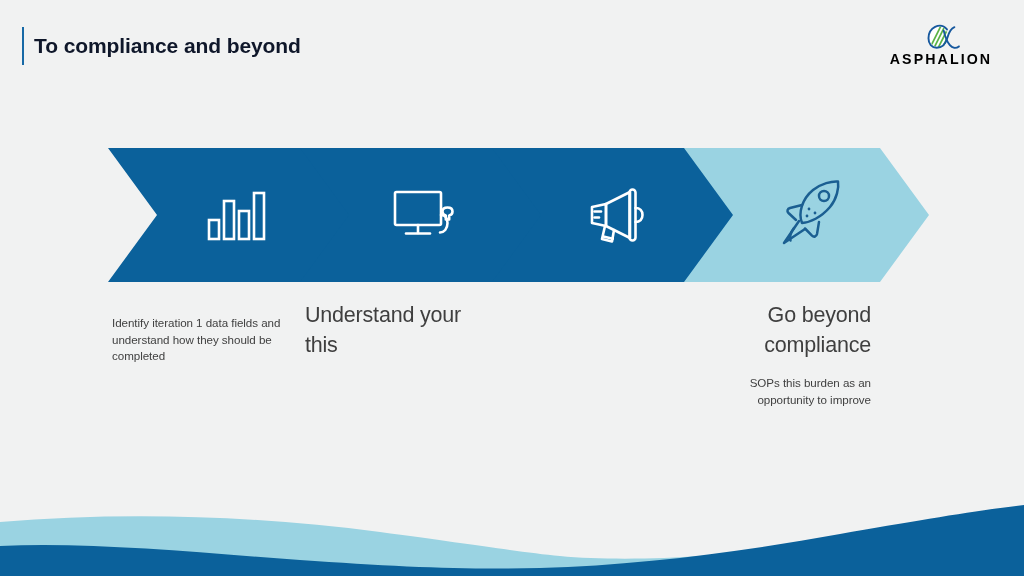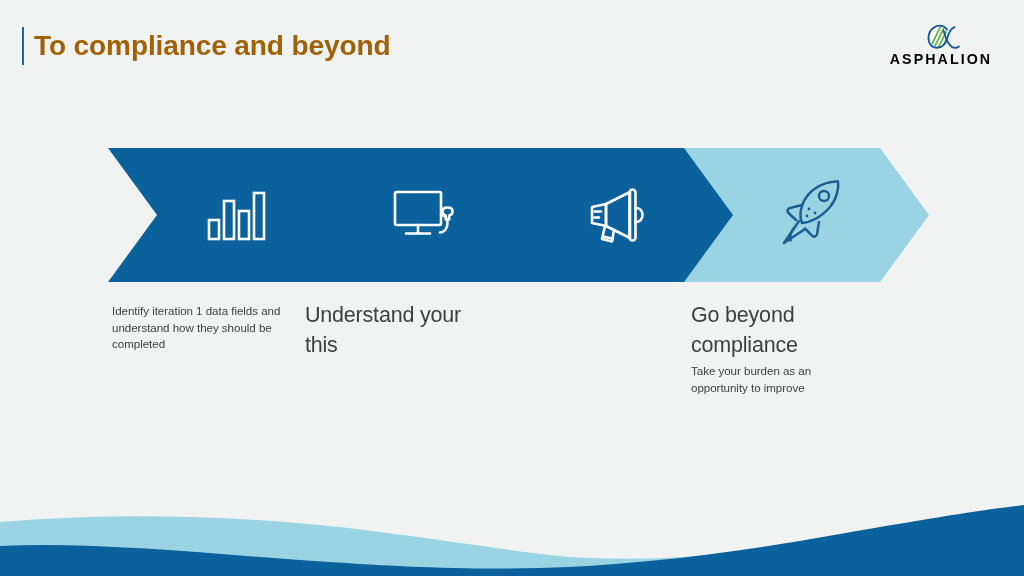--- a/index.html
+++ b/index.html
@@ -35,23 +35,23 @@
     align-items: stretch;
   }
   .title-rule {
     width: 2px;
     background: #1769a6;
     margin-right: 10px;
     align-self: stretch;
     min-height: 38px;
   }
   .title-text {
-    font-size: 28px;
+    font-size: 21px;
     font-weight: bold;
-    color: #a16207;
+    color: #0f172a;
     letter-spacing: -0.1px;
     line-height: 38px;
     white-space: nowrap;
   }
 
   
   .logo {
     position: absolute;
     right: 28px;
     top: 22px;
@@ -112,34 +112,34 @@
     height: 160px;
   }
   .col {
     position: absolute;
     top: 0;
     width: 180px;
   }
   .col-1 { left: 112px; }
   .col-2 { left: 305px; }
   .col-3 { left: 498px; }
-  .col-4 { left: 691px; }
+  .col-4 { left: 691px; text-align: right; }
 
   .col-heading {
     font-size: 21.5px;
     font-weight: normal;
     color: #3f3f3f;
     line-height: 30px;
     letter-spacing: -0.2px;
   }
   .col-body {
     font-size: 11.6px;
     color: #3f3f3f;
     line-height: 16.5px;
-    margin-top: 3px;
+    margin-top: 15px;
     letter-spacing: -0.05px;
   }
 
   
   .waves {
     position: absolute;
     left: 0;
     bottom: 0;
     width: 1024px;
     height: 86px;
@@ -269,21 +269,21 @@
 
     <div class="col col-2">
       <div class="col-heading">Understand your this</div>
     </div>
 
     <div class="col col-3">
     </div>
 
     <div class="col col-4">
       <div class="col-heading">Go beyond compliance</div>
-      <div class="col-body">Take your burden as an opportunity to improve</div>
+      <div class="col-body">SOPs this burden as an opportunity to improve</div>
     </div>
 
   </div>
 
   <div class="waves">
     <svg viewBox="0 0 1024 86" preserveAspectRatio="none">
       <path fill="#9ad3e2" d="M0,32 C120,22 250,25 380,42 C470,54 520,62 560,66 C600,70 660,69 700,66 L1024,48 L1024,86 L0,86 Z"></path>
       <path fill="#0b619b" d="M0,56 C90,52 190,62 300,70 C400,77 470,80 540,78 C640,75 740,62 840,44 C920,30 980,20 1024,15 L1024,86 L0,86 Z"></path>
     </svg>
   </div>

